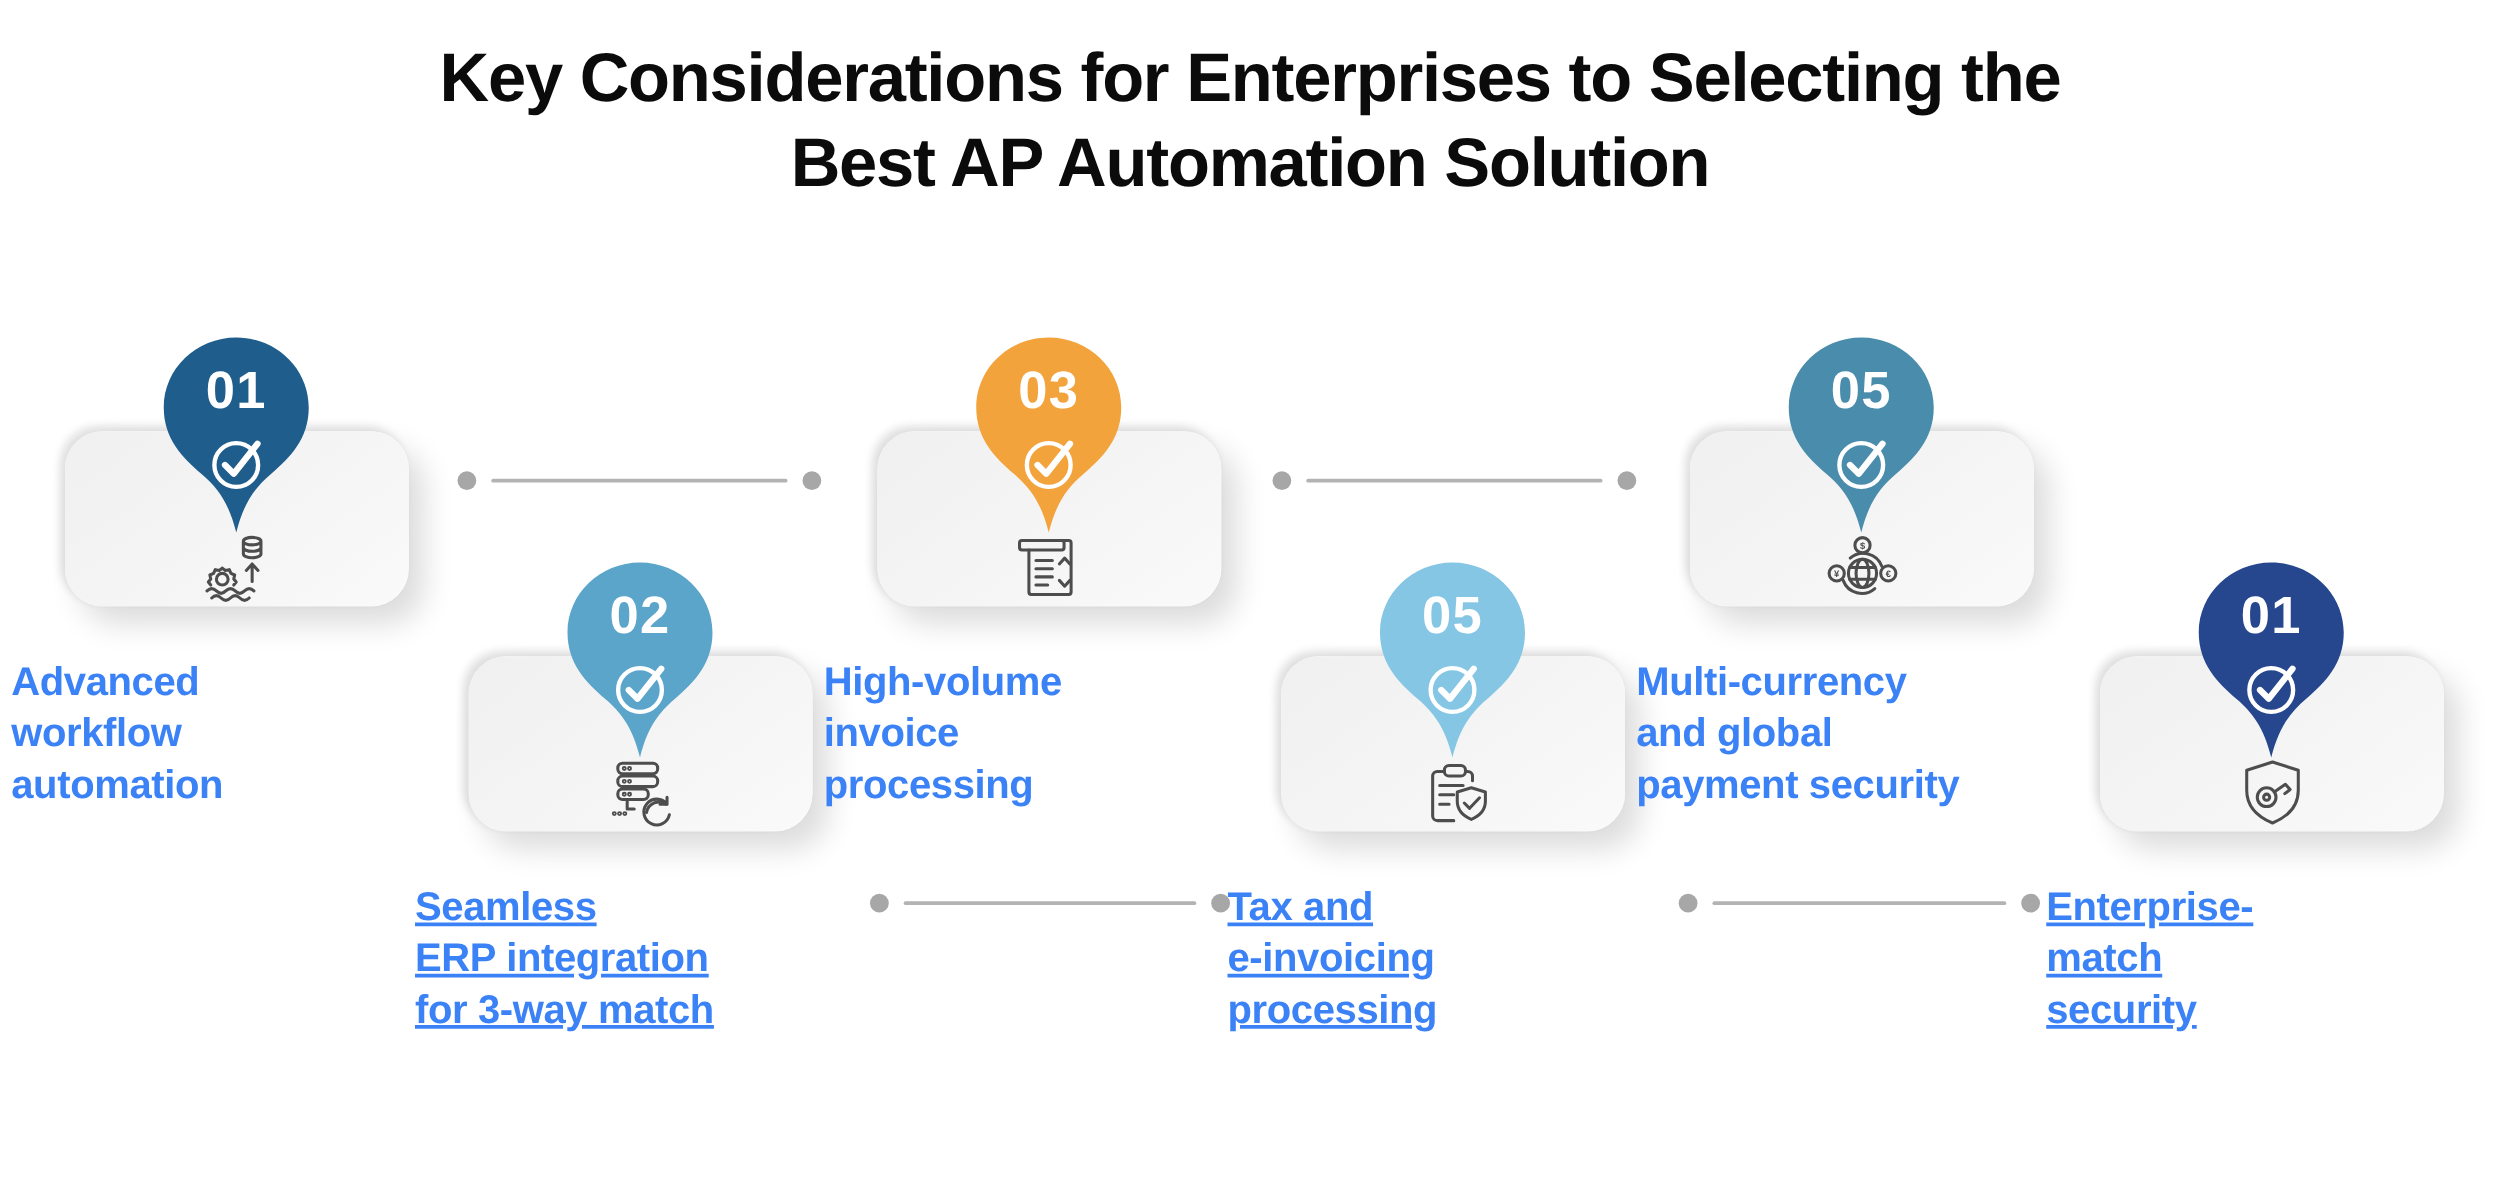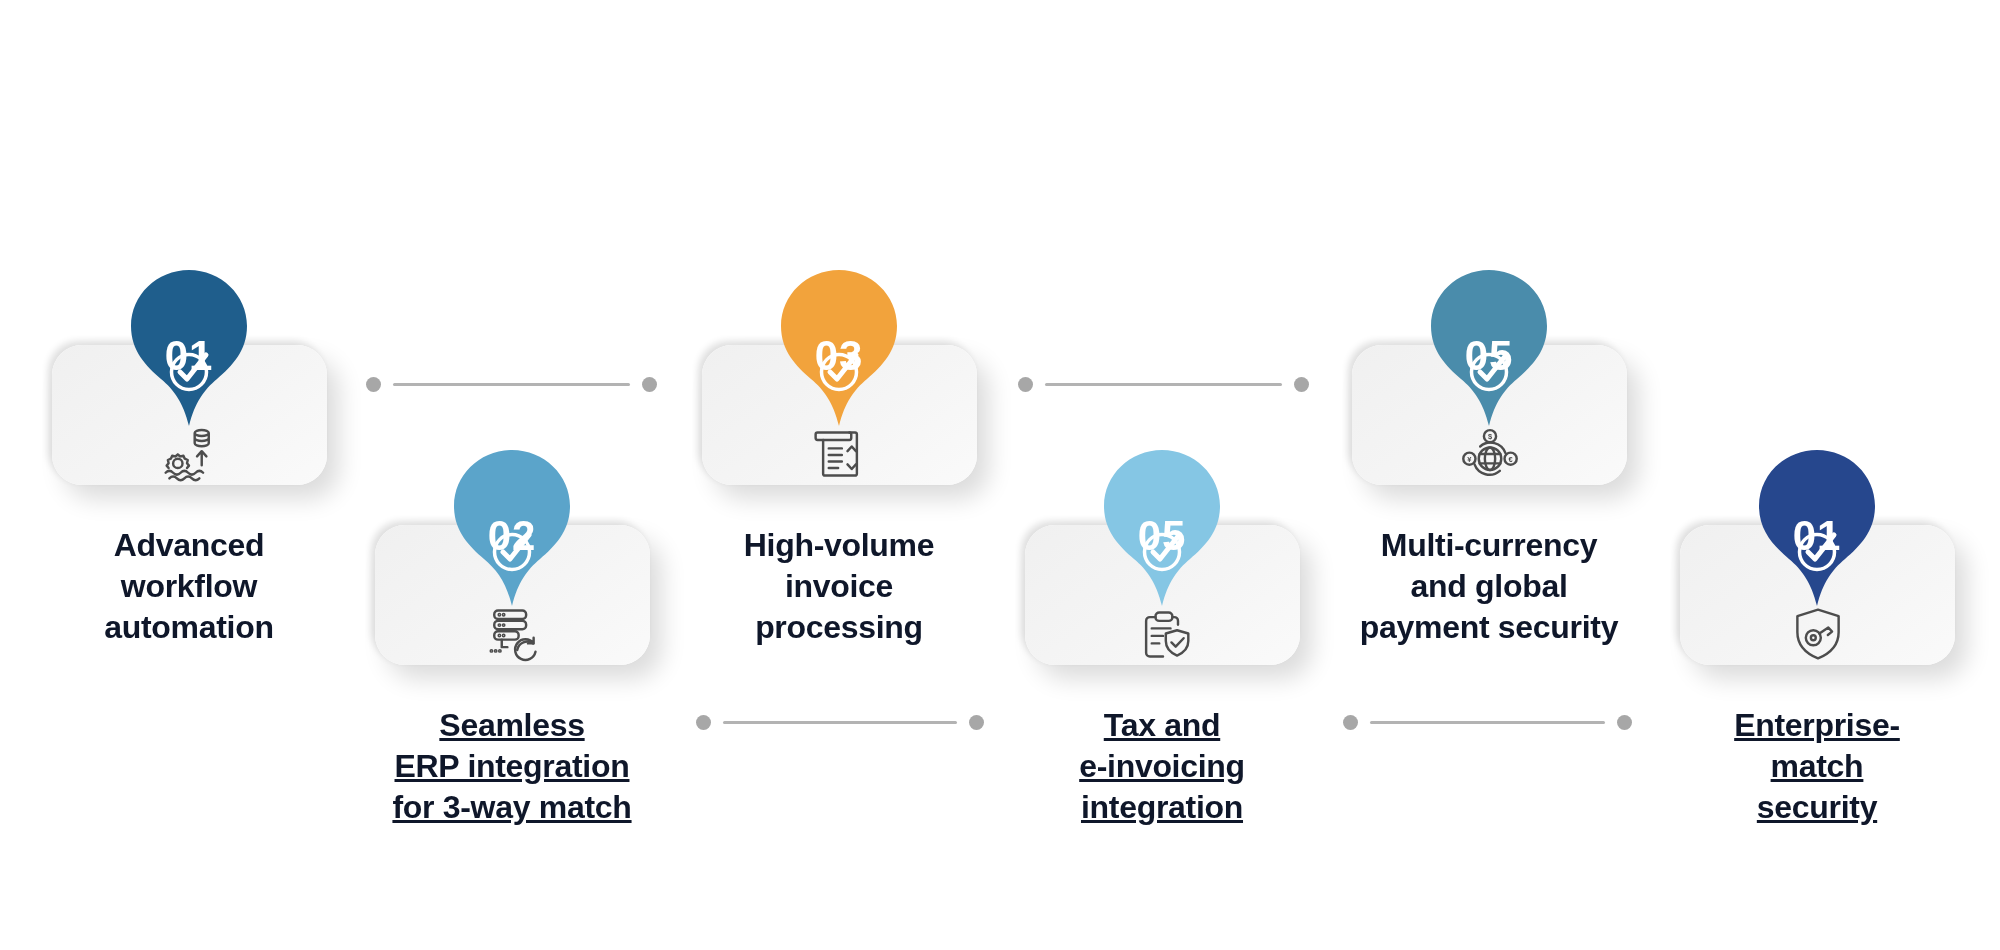--- a/index.html
+++ b/index.html
@@ -14,27 +14,27 @@
 
   
   .item { position:absolute; width:275px; }
   .card { position:absolute; left:0; top:0; width:275px; height:140px;
           border-radius:30px;
           background:linear-gradient(145deg,#f0f0f0 0%,#f5f5f5 55%,#fafafa 100%);
           box-shadow:-4px -4px 7px rgba(0,0,0,0.12), 12px 14px 24px rgba(0,0,0,0.14); }
   .pin { position:absolute; width:120px; height:162px; left:77px; top:-77px; }
   .pin svg { display:block; width:120px; height:162px; }
   .pin-number { position:absolute; top:20px; left:0; width:120px; text-align:center;
-                color:#ffffff; font-size:42px; font-weight:800; letter-spacing:1px;margin-top:44px; }
+                color:#ffffff; font-size:42px; font-weight:800; letter-spacing:1px; }
   .glyph { position:absolute; left:108px; width:60px; height:60px; }
   .glyph svg { width:60px; height:60px; display:block; }
   .g-odd  { top:79px; }
   .g-even { top:79px; }
-  .label { position:absolute; left:-43px; width:360px; text-align:center;
-           color:#0f172a; font-size:32px; line-height:41px; font-weight:700;
+  .label { position:absolute; left:-43px; width:360px; 
+           color:#3b82f6; font-size:32px; line-height:41px; font-weight:700;
            white-space:pre-line; letter-spacing:-0.3px; }
   .label-odd  { top:180px; }
   .label-even { top:180px;text-decoration:underline; }
 
   
   .i1 { left:52px;   top:345px; }
   .i2 { left:375px;  top:525px; }
   .i3 { left:702px;  top:345px; }
   .i4 { left:1025px; top:525px; }
   .i5 { left:1352px; top:345px; }
@@ -56,20 +56,24 @@
   
   .ic { stroke:#4d4d4d; fill:none; stroke-width:2.6; stroke-linecap:round; stroke-linejoin:round; }
   .ic-txt { fill:#4d4d4d; stroke:none; font-size:8px; font-weight:700;
             font-family:"Liberation Sans", sans-serif; }
 </style>
 </head>
 <body>
 
 <div class="stage">
 
+  <div class="title">
+    <div>Key Considerations for Enterprises to Selecting the</div>
+    <div>Best AP Automation Solution</div>
+  </div>
 
   <div class="connector c1">
     <span class="dot dot-left"></span>
     <span class="line"></span>
     <span class="dot dot-right"></span>
   </div>
   <div class="connector c2">
     <span class="dot dot-left"></span>
     <span class="line"></span>
     <span class="dot dot-right"></span>
@@ -196,21 +200,21 @@
         <path d="M60,2 C92,2 118,27 118,58 C118,83 103,98 88,111 C75,122 66,134 60,158 C54,134 45,122 32,111 C17,98 2,83 2,58 C2,27 28,2 60,2 Z" fill="#85c6e4"></path>
         <g fill="none" stroke="#ffffff" stroke-linecap="round">
           <circle cx="60" cy="104" r="17.5" stroke-width="3.5"></circle>
           <polyline points="51,104 58,111 77,87" stroke-width="5" stroke-linejoin="round"></polyline>
         </g>
       </svg>
       <div class="pin-number">05</div>
     </div>
     <div class="label label-even">Tax and
 e-invoicing
-integration</div>
+processing</div>
   </div>
 
   <div class="item i5">
     <div class="card"></div>
     <div class="glyph g-odd">
       <svg viewBox="0 0 64 64">
         <g class="ic">
           <circle cx="32" cy="37" r="12"></circle>
           <ellipse cx="32" cy="37" rx="5.5" ry="12"></ellipse>
           <path d="M21 32 h22 M21 42 h22"></path>

